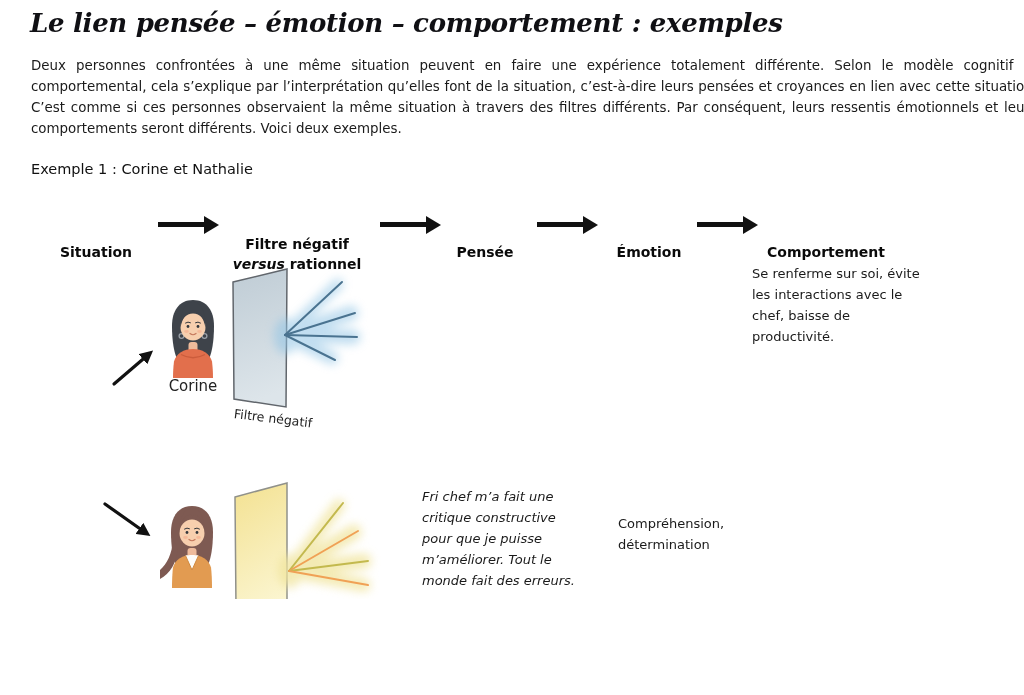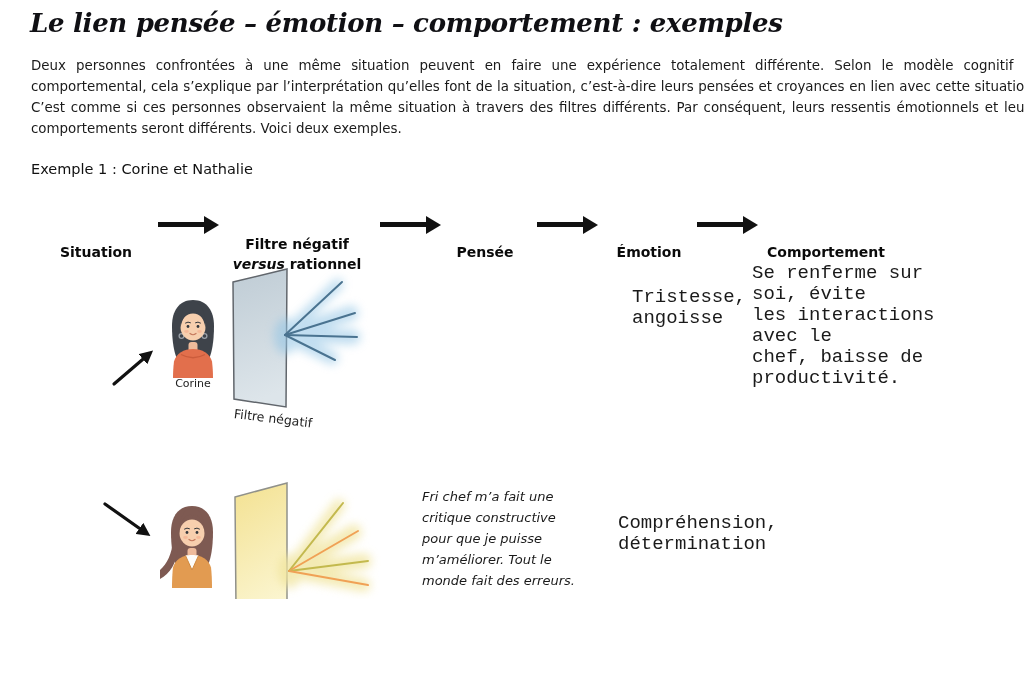--- a/index.html
+++ b/index.html
@@ -12,22 +12,22 @@
   .example-heading{left:31px;top:161px;font-size:14.5px;font-weight:normal;color:#111;}
   .col-head{top:217px;transform:translateX(-50%);font-weight:bold;font-size:14px;
             color:#0a0a0a;white-space:nowrap;text-align:center;margin-top:27px;}
   .col-head.two-line{top:207px;line-height:20px;}
   .flow-arrow{width:46px;height:5px;background:#111;}
   .flow-arrow::after{content:"";position:absolute;left:100%;top:50%;transform:translateY(-50%);
             border-left:15px solid #111;border-top:9px solid transparent;border-bottom:9px solid transparent;}
   .situation-text{left:40px;top:408px;font-weight:bold;font-size:14px;line-height:19px;
             white-space:pre-line;color:#0a0a0a;}
   .thought{font-style:italic;font-size:13px;line-height:21px;white-space:pre-line;}
-  .plain-cell{font-size:19px;line-height:21px;white-space:pre-line;font-family:Liberation Mono, monospace;}
-  .person-name{font-size:11px;color:#222;text-align:center;width:68px;}
+  .plain-cell{font-size:13px;line-height:21px;white-space:pre-line;}
+  .person-name{font-size:15px;color:#222;text-align:center;width:68px;}
   .filter-caption{font-size:12.5px;color:#222;transform-origin:0 0;white-space:nowrap;}
   .it{font-style:italic;}
   svg.diag line{stroke:#111;stroke-width:3.2px;stroke-linecap:round;}
 </style>
 </head>
 <body>
 
 <div class="page">
 
   <svg width="0" height="0" style="position:absolute" aria-hidden="true">
@@ -100,22 +100,20 @@
     </g>
     <g style="stroke:var(--c-neg-ray,#4a7390)" stroke-width="2" stroke-linecap="round">
       <line x1="57" y1="73" x2="114" y2="20"></line>
       <line x1="57" y1="73" x2="127" y2="51"></line>
       <line x1="57" y1="73" x2="129" y2="75"></line>
       <line x1="57" y1="73" x2="107" y2="98"></line>
     </g>
   </svg>
   <div class="abs filter-caption" style="left:235px;top:406px;transform:rotate(7deg);">Filtre négatif</div>
 
-  <div class="abs plain-cell" style="left:632px;top:287px;width:140px;">Tristesse,
-angoisse</div>
   <div class="abs plain-cell" style="left:752px;top:263px;width:200px;">Se renferme sur soi, évite
 les interactions avec le
 chef, baisse de
 productivité.</div>
 
   <svg class="abs diag" style="left:99px;top:498px;" width="58" height="44">
     <line x1="6" y1="6" x2="47" y2="35" marker-end="url(#ah)"></line>
   </svg>
 
   <svg class="abs" style="left:160px;top:502px;" width="64" height="86" viewBox="0 0 64 86">

